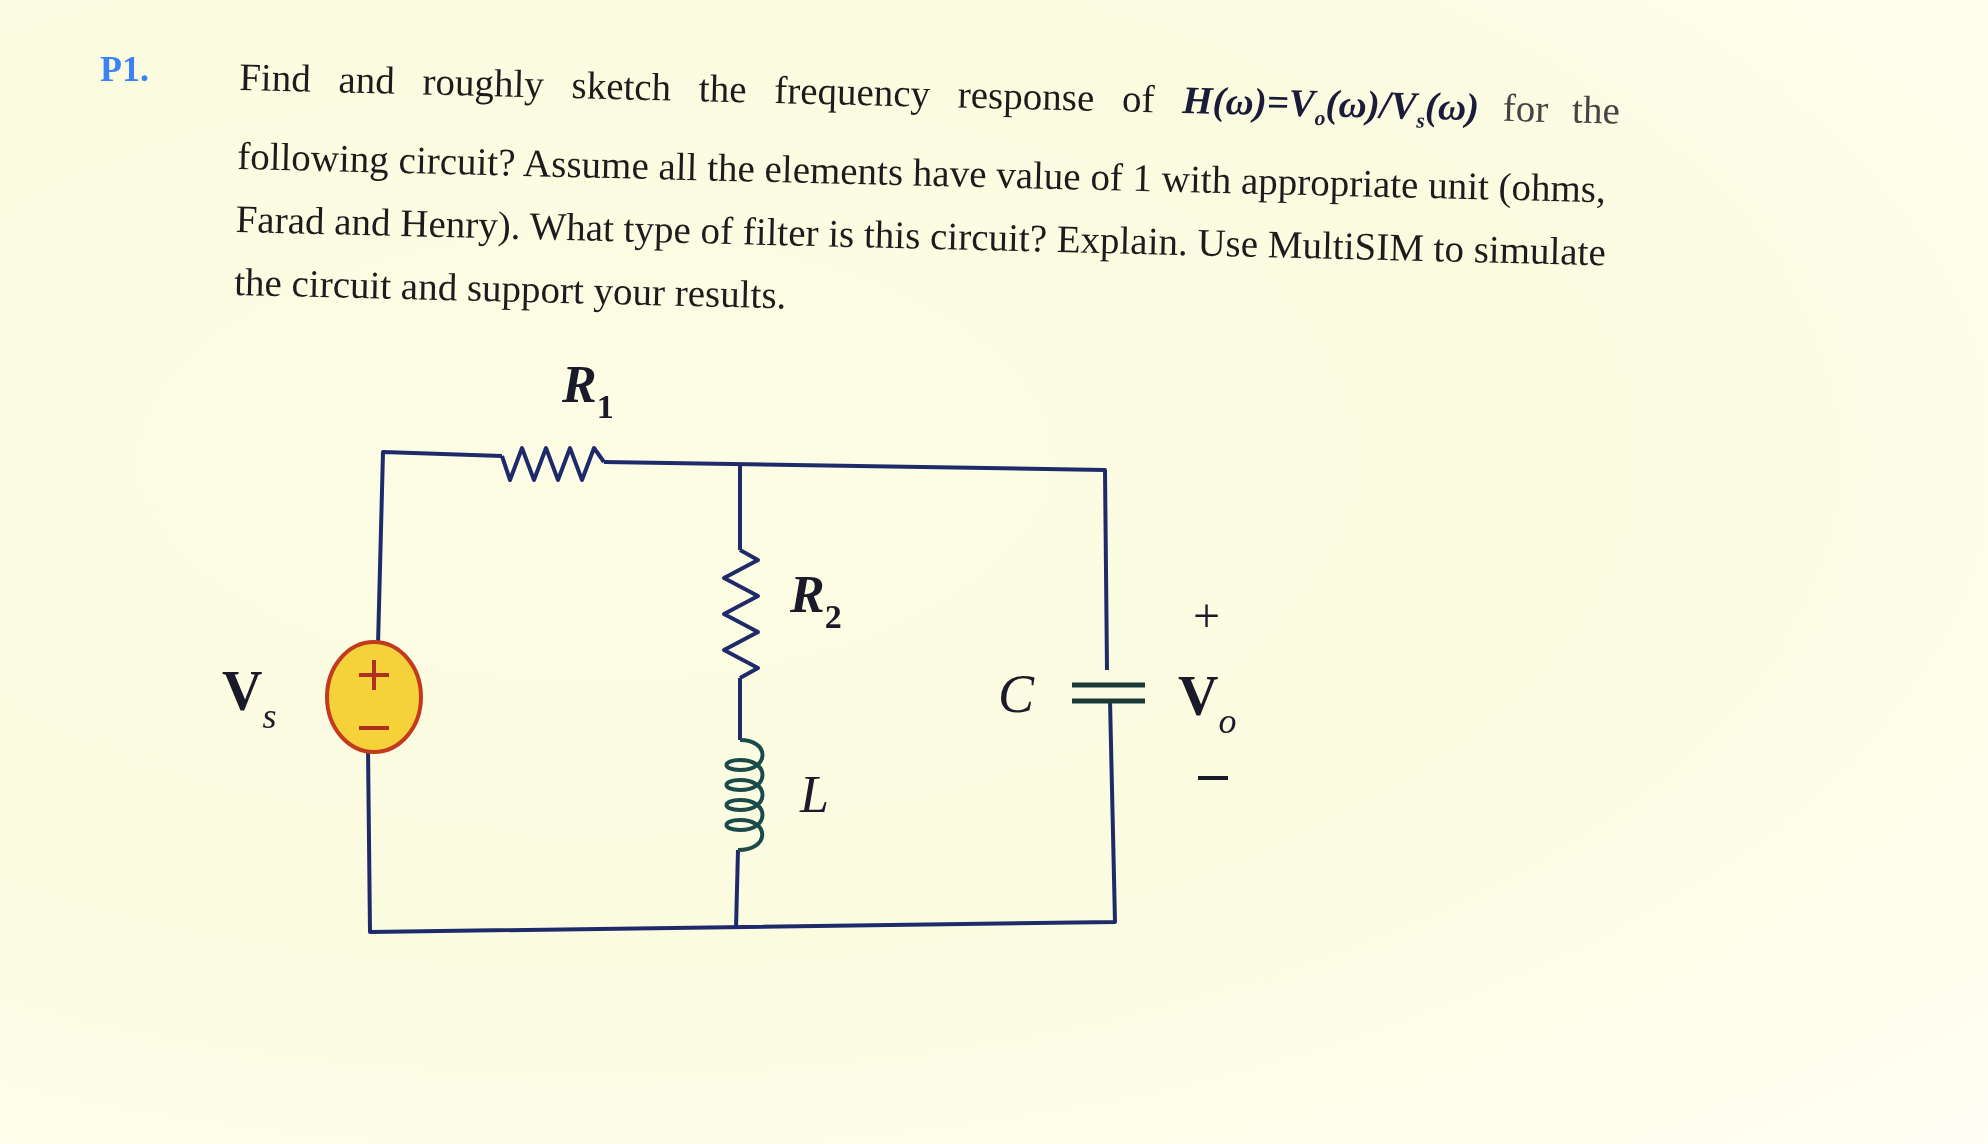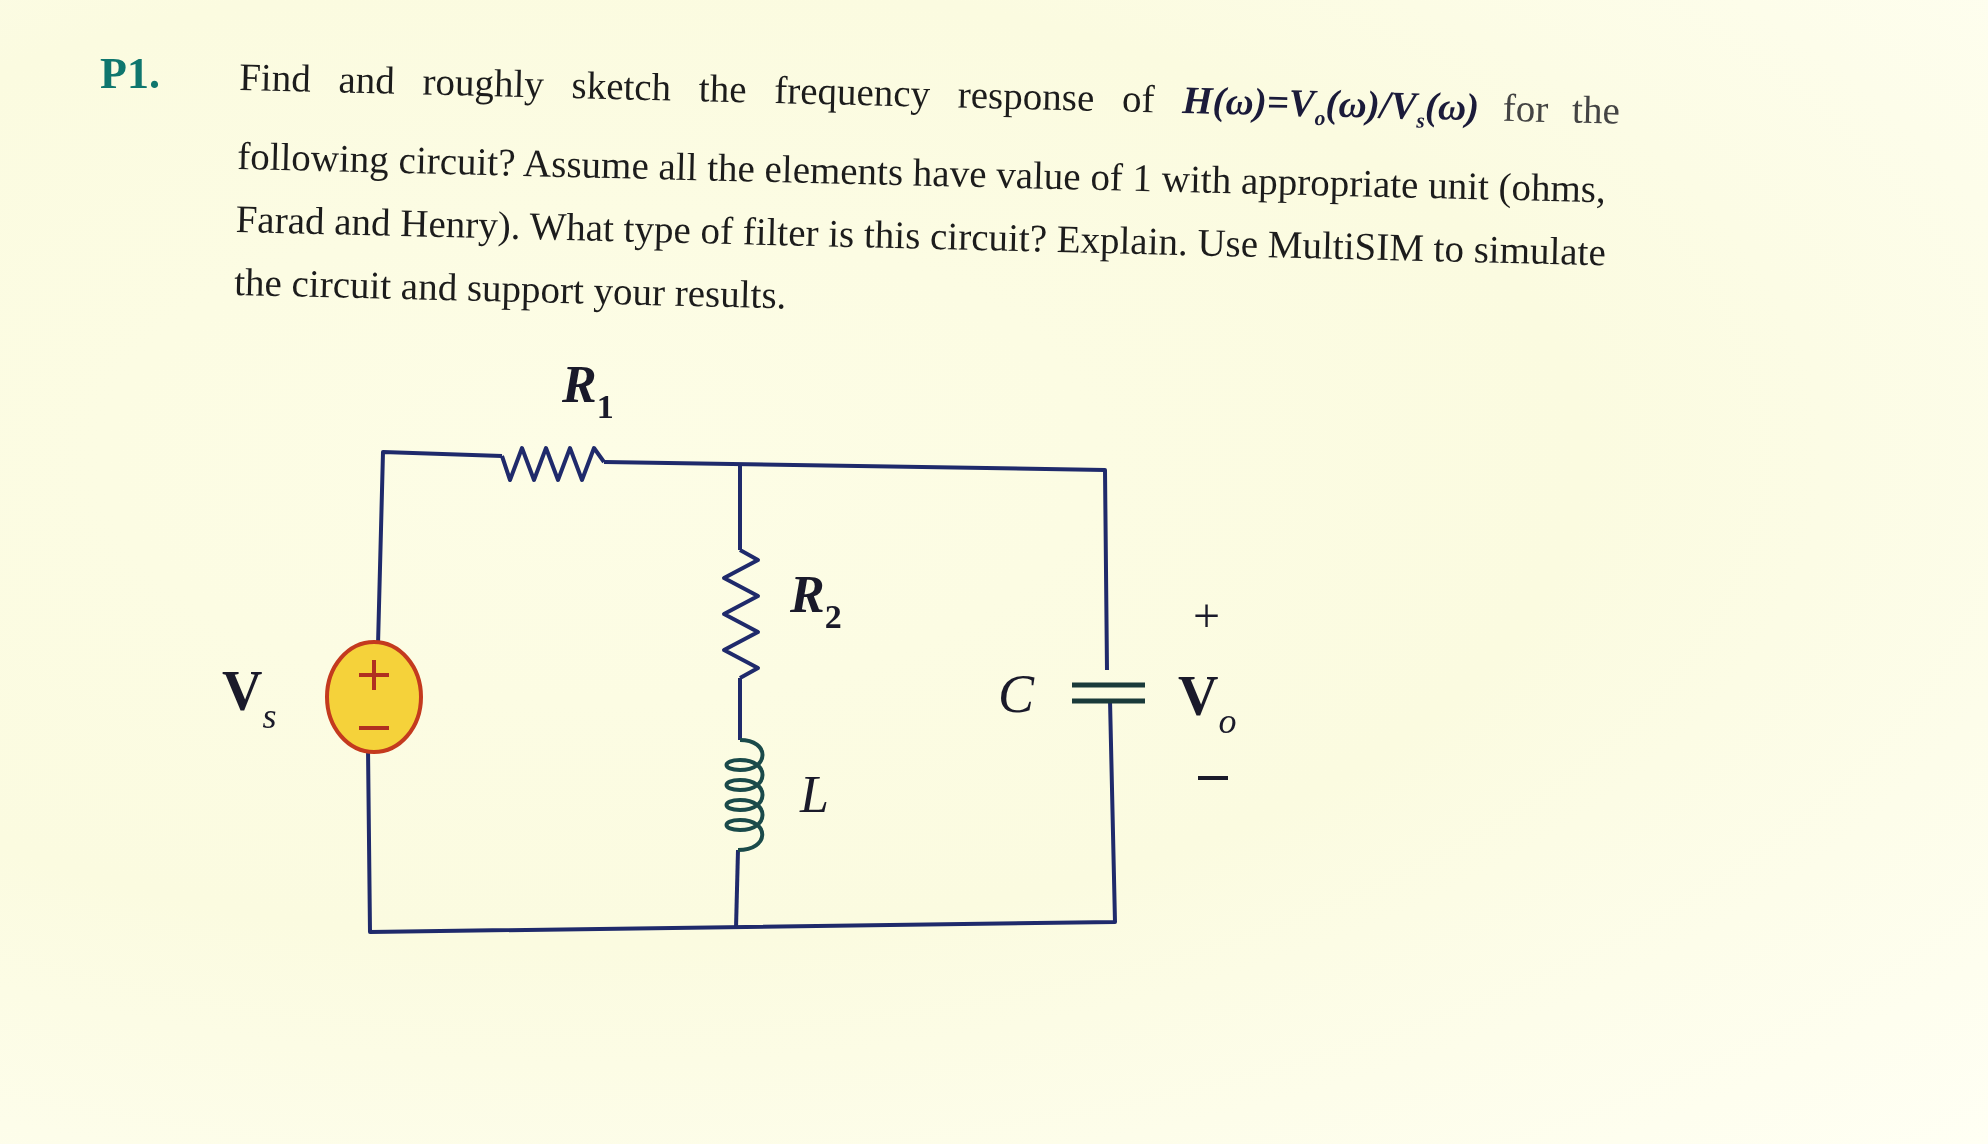--- a/index.html
+++ b/index.html
@@ -5,21 +5,21 @@
   html, body { margin:0; padding:0; }
   body {
     width:1988px; height:1144px; overflow:hidden; position:relative;
     background: radial-gradient(ellipse at 30% 40%, #fdfde6 0%, #fbfbe0 50%, #fffff4 100%);
     font-family: "Liberation Serif", "DejaVu Serif", serif;
     color:#1a1a1a;
   }
   .page { position:absolute; inset:0; }
   .problem-label {
     position:absolute; left:100px; top:48px;
-    font-size:44px; font-weight:bold; color:#0f766e;
+    font-size:36px; font-weight:bold; color:#3b82f6;
   }
   .text-block {
     position:absolute; left:240px; top:45px; width:1640px;
     transform: rotate(1.4deg); transform-origin: 0 0;
     font-size:39px; line-height:63px; color:#1c1c1c;
   }
   .line { white-space:nowrap; display:block; }
   .line.l1 { word-spacing:18px; }
   .math { font-style:italic; font-weight:bold; color:#1b1b3a; }
   .math sub { font-size:0.55em; }

